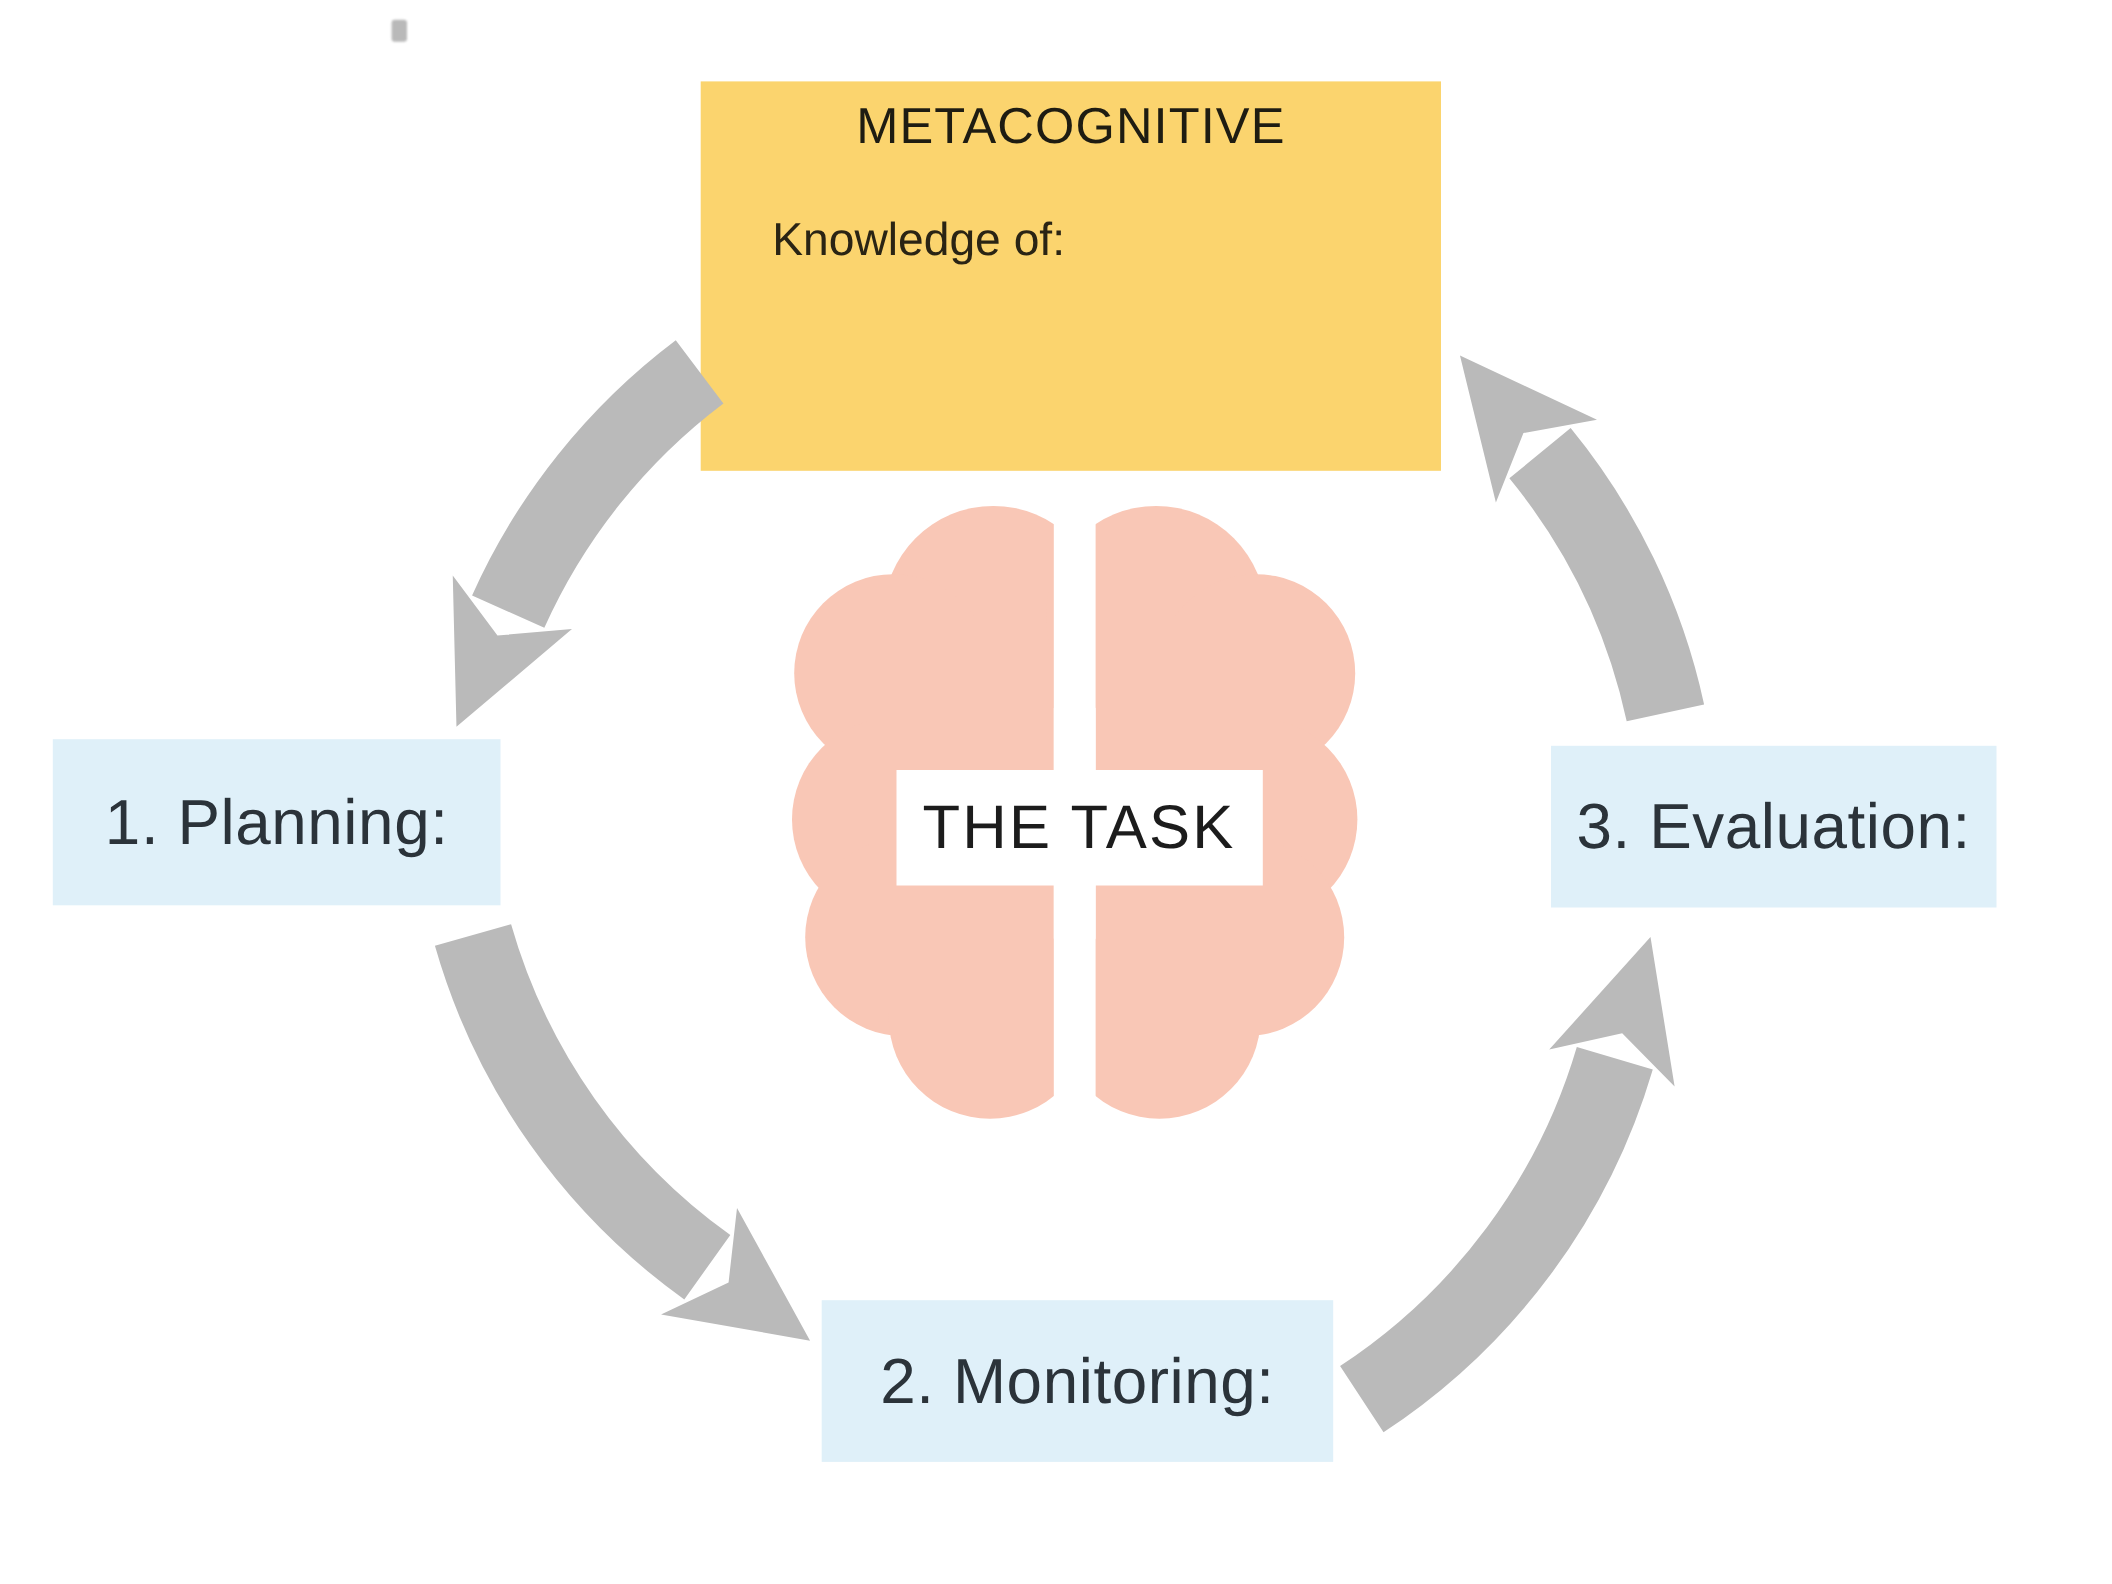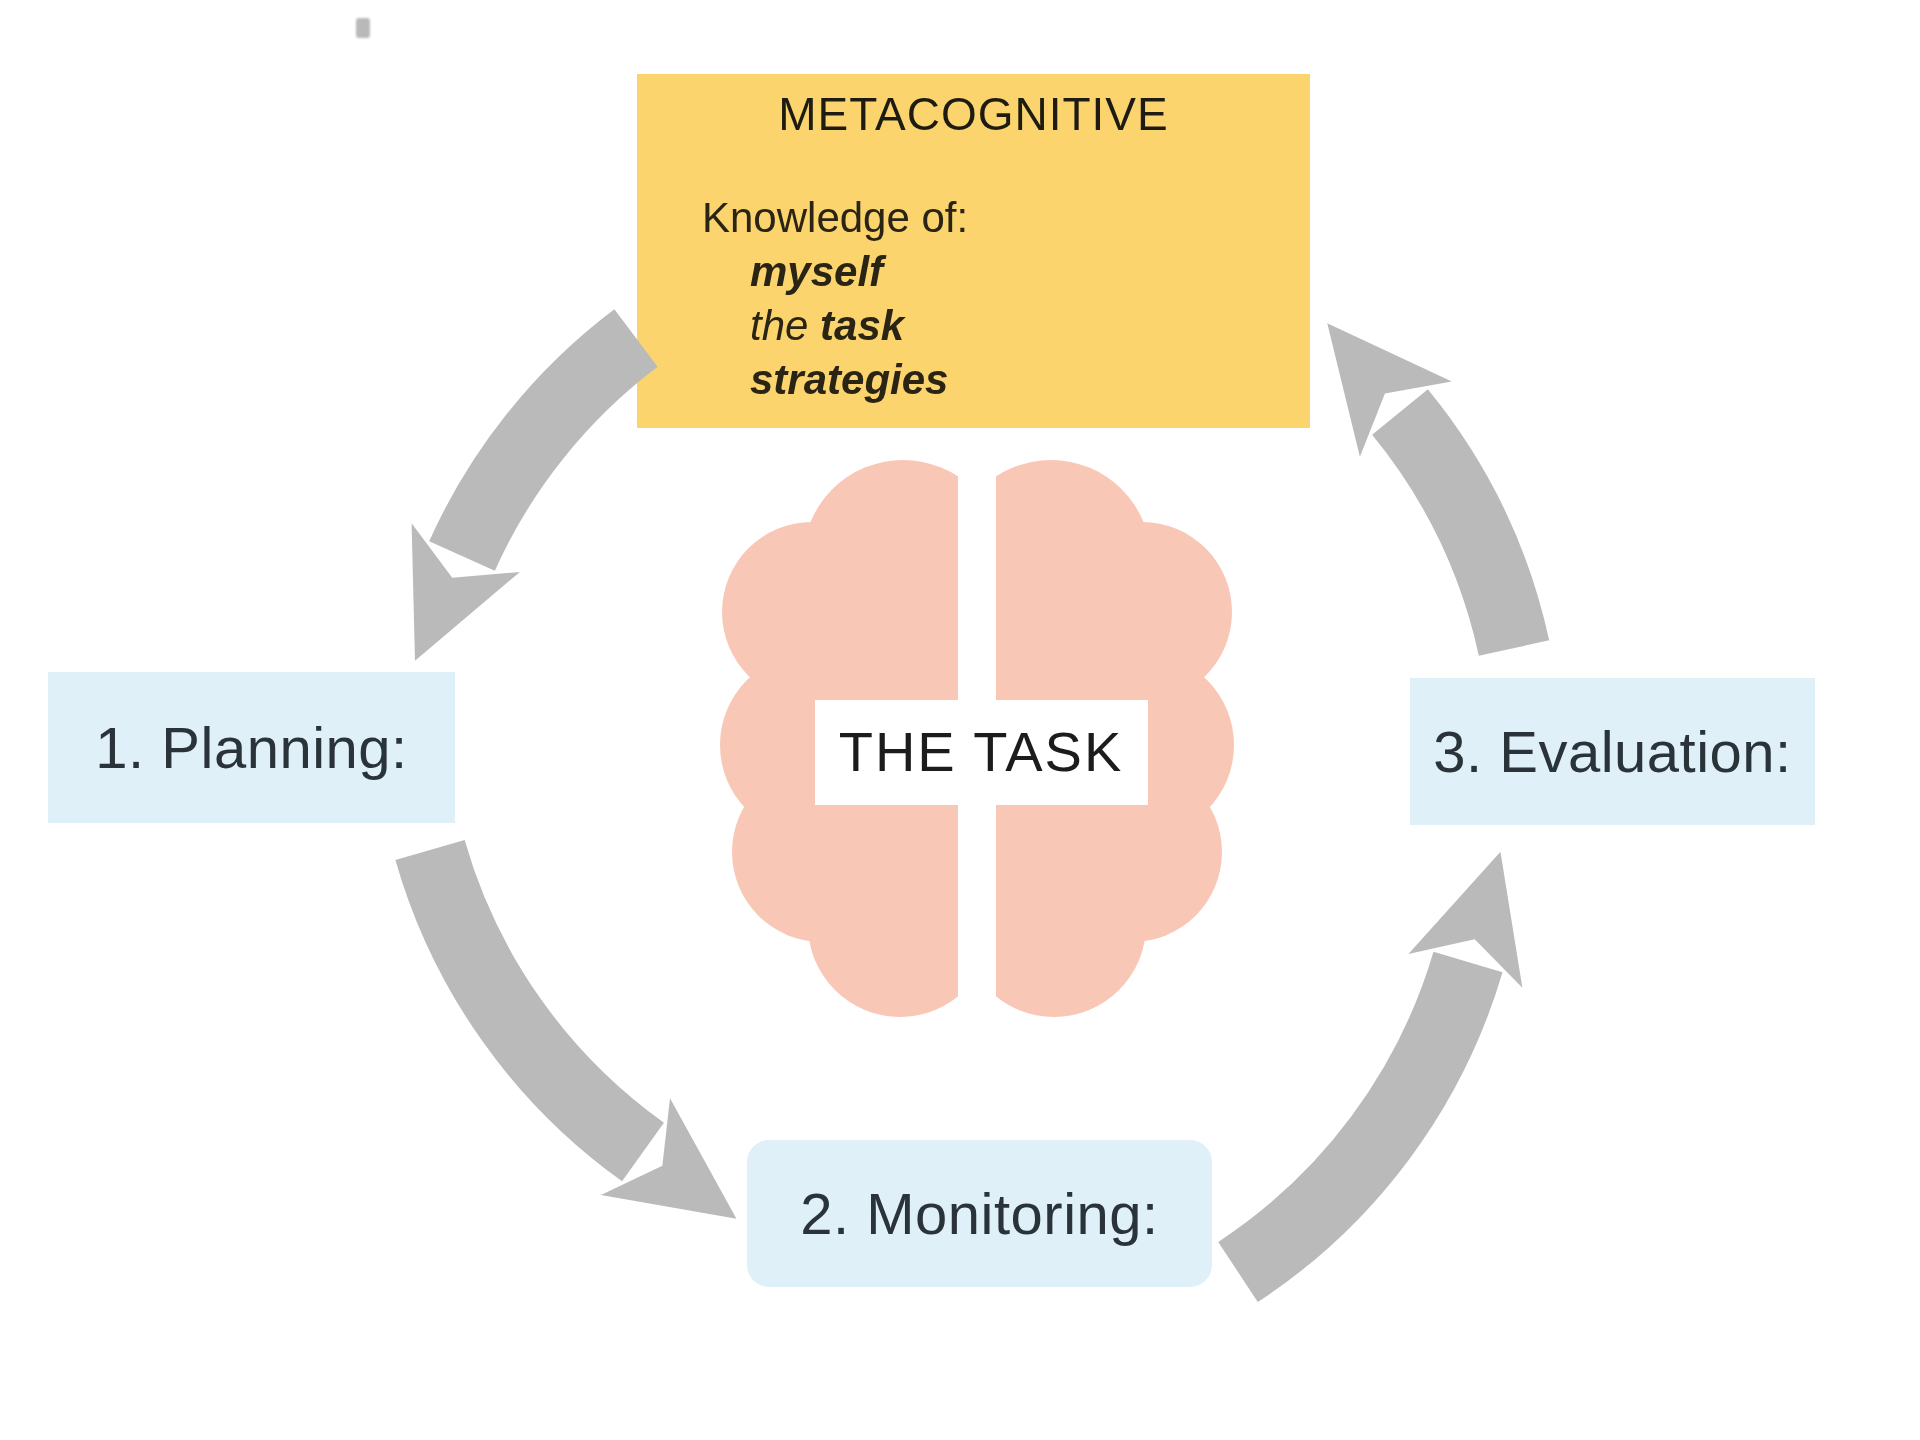--- a/index.html
+++ b/index.html
@@ -48,21 +48,21 @@
 
   
   .stage{
     position:absolute;display:flex;align-items:center;justify-content:center;
     background:var(--c-stage_box_bg);
     color:var(--c-stage_text);
     font-size:58px;letter-spacing:.5px;white-space:nowrap;
   }
   .stage.planning  {left:48px;  top:672px;  width:407px;height:151px;}
   .stage.evaluation{left:1410px;top:678px;  width:405px;height:147px;}
-  .stage.monitoring{left:747px; top:1140px; width:465px;height:147px;border-radius:22px;}
+  .stage.monitoring{left:747px; top:1182px; width:465px;height:147px;}
 
   .task-text{
     font-family:"Liberation Sans", sans-serif;
     font-size:56px;letter-spacing:2px;fill:#1c1c1c;
   }
   .arrow-body{fill:none;stroke:var(--c-arrow);stroke-width:72;}
 </style>
 </head>
 <body>
 
@@ -93,25 +93,20 @@
   </svg>
 
   <div class="speck"></div>
 
   <div class="kbox">
     <div class="kbox-title">
       <div>METACOGNITIVE</div>
     </div>
     <div class="kbox-row">
       <span class="klabel">Knowledge of:</span>
-      <div class="kitems">
-        <div class="kitem"><span class="kpre"></span><span class="kword">myself</span></div>
-        <div class="kitem"><span class="kpre">the </span><span class="kword">task</span></div>
-        <div class="kitem"><span class="kpre"></span><span class="kword">strategies</span></div>
-      </div>
     </div>
   </div>
 
   <div class="stage planning">
     <span>1. Planning:</span>
   </div>
   <div class="stage monitoring">
     <span>2. Monitoring:</span>
   </div>
   <div class="stage evaluation">

